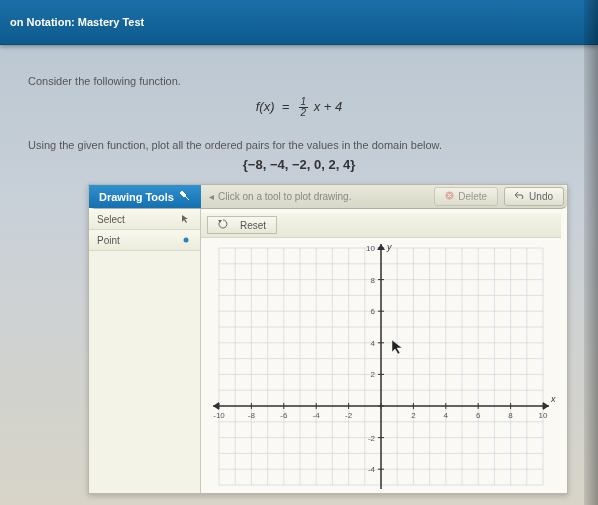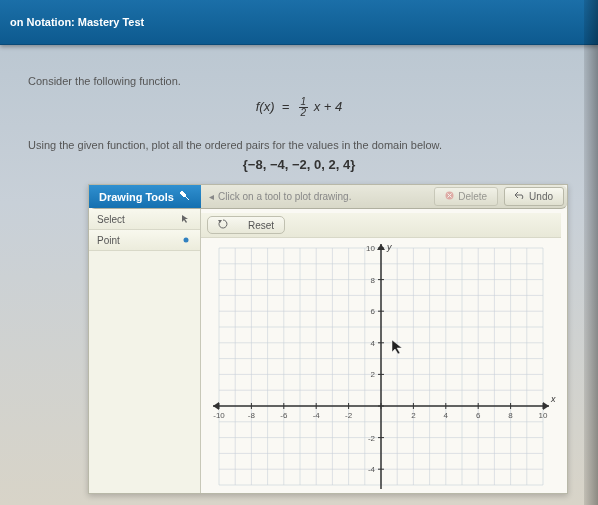--- a/index.html
+++ b/index.html
@@ -69,23 +69,23 @@
   .tool-row {
     display:flex; justify-content:space-between; align-items:center;
     padding:4px 8px; border-bottom:1px solid #d8d8c8;
     font-size:10px; color:#555; cursor:pointer;
     background:linear-gradient(180deg,#f8f8ee,#ececdc);
   }
   .tool-row .ticon { width:12px; height:12px; display:flex; align-items:center; justify-content:center;}
   .tp-graph { flex:1; position:relative; background:#faf9f4; padding:4px 6px 0 0;}
   .reset-row { padding:3px 6px; border-bottom:1px solid #d8d8c8; background:linear-gradient(180deg,#f4f4e8,#e8e8d8);}
   .reset-btn {
-    display:inline-flex; gap:20px; align-items:center;
+    display:inline-flex; gap:12px; align-items:center;
     background:linear-gradient(180deg,#f8f8f0,#e8e8d8);
-    border:1px solid #c0c0b0; border-radius:5px;
+    border:1px solid #c0c0b0; border-radius:0;
     padding:2px 10px; font-size:10px; color:#555; cursor:pointer;
   }
   svg.graph { display:block; }
   .cursor-arrow { position:absolute; pointer-events:none; }
 </style>
 </head>
 <body>
 
 <div class="header-bar">
   <span>on Notation: Mastery Test</span>

